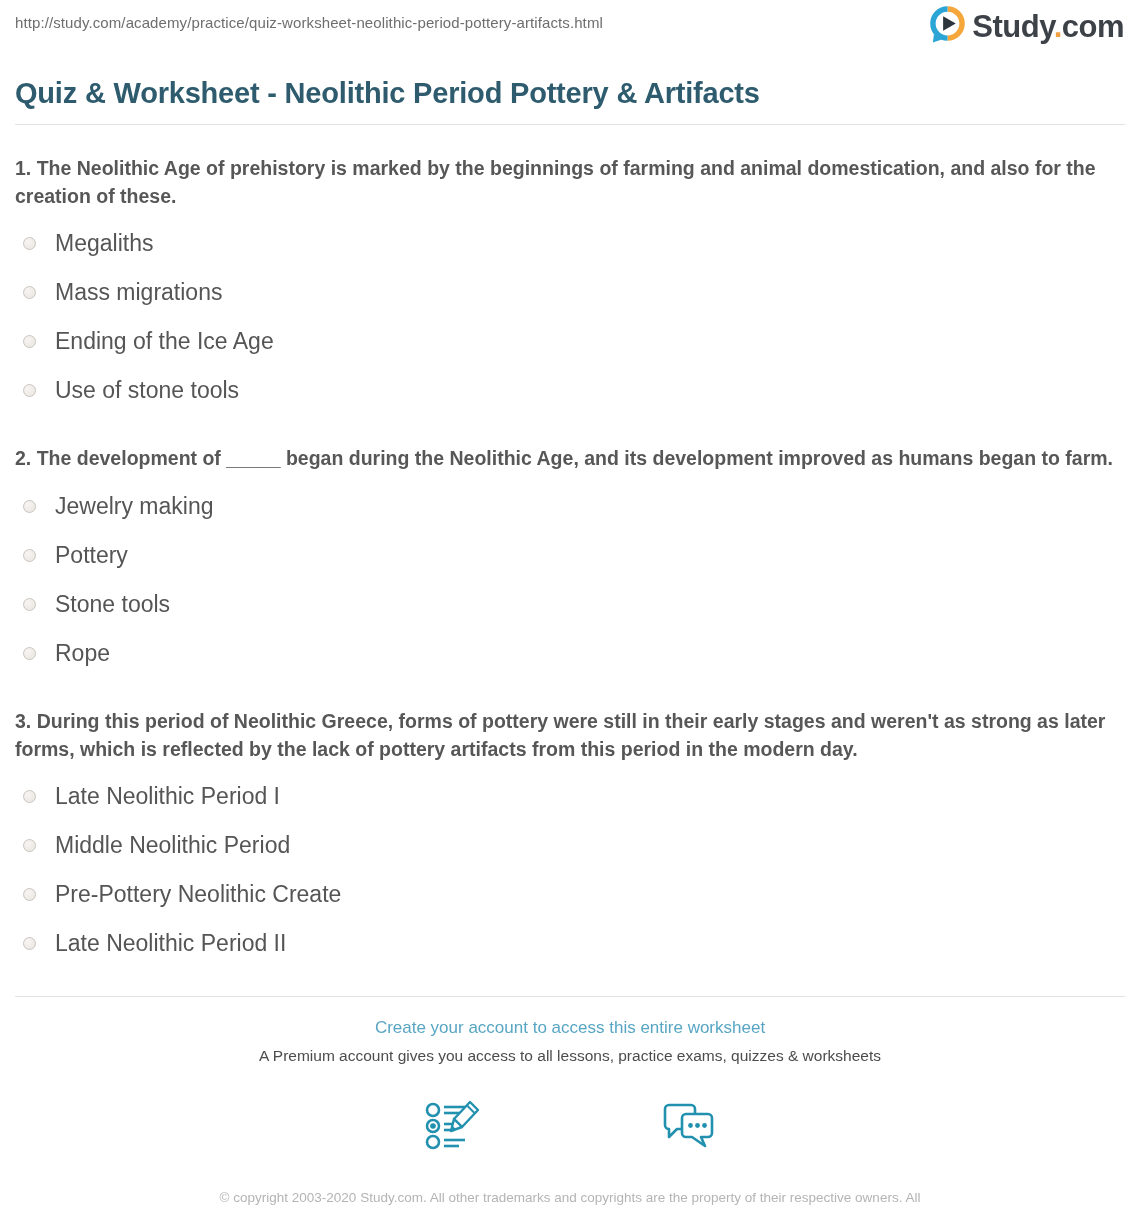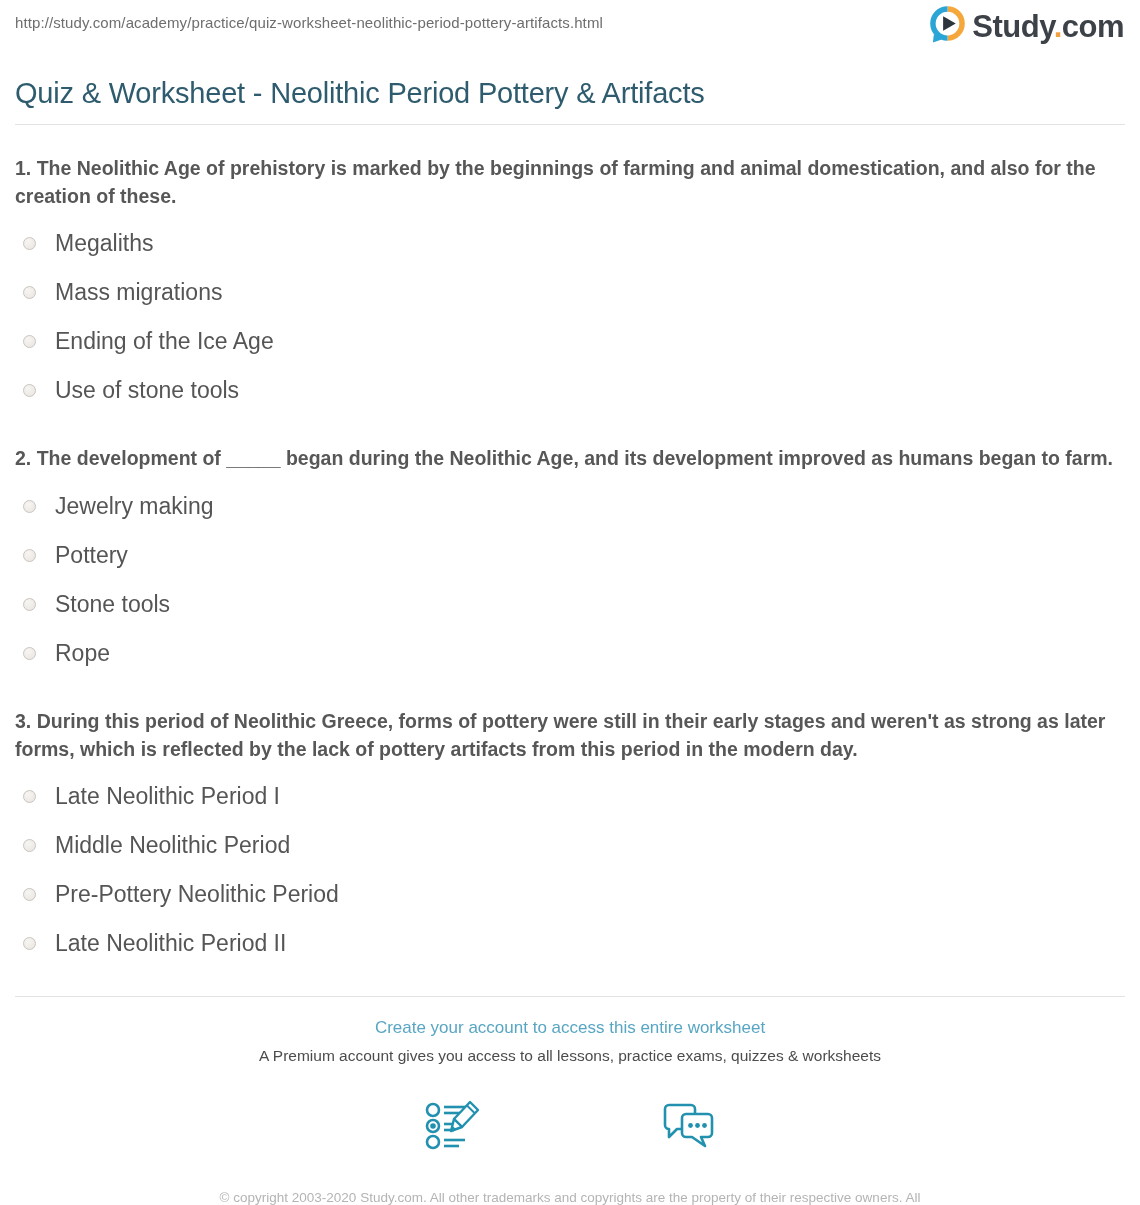--- a/index.html
+++ b/index.html
@@ -8,21 +8,21 @@
   .page { width:1140px; min-height:1205px; position:relative; background:#fff; }
 
   
   .topbar { display:flex; justify-content:space-between; align-items:flex-start; padding:6px 16px 0 15px; height:50px; }
   .url { color:#6e6e6e; font-size:15px; padding-top:8px; letter-spacing:0.1px; }
   .logo { display:flex; align-items:center; gap:7px; cursor:pointer; }
   .logo-text { font-size:31px; font-weight:700; color:#3d4248; letter-spacing:-0.5px; }
   .logo-dot { color:#f1a142; }
 
   
-  .title { color:#2e5c6e; font-size:29px; font-weight:400; margin:27px 15px 0 15px; letter-spacing:-0.2px; }
+  .title { color:#2e5c6e; font-size:29px; font-weight:700; margin:27px 15px 0 15px; letter-spacing:-0.2px; }
   .divider { border:none; border-top:1px solid #e3e3e3; margin:14px 15px 0 15px; }
 
   
   .question { margin:30px 15px 0 15px; color:#575757; font-weight:700; font-size:19.5px; line-height:1.42; max-width:1115px; }
   .options { margin-top:9px; }
   .option { display:flex; align-items:center; padding:11px 0 11px 23px; cursor:pointer; }
   .radio { width:13px; height:13px; border-radius:50%; border:1px solid #c9c4c0;
            background:radial-gradient(circle at 35% 30%, #f7f5f2, #e9e5e0); margin-right:19px; flex:none; }
   .option-label { color:#555555; font-size:23px; }
 
@@ -112,21 +112,21 @@
     <div class="option">
       <span class="radio"></span>
       <span class="option-label">Late Neolithic Period I</span>
     </div>
     <div class="option">
       <span class="radio"></span>
       <span class="option-label">Middle Neolithic Period</span>
     </div>
     <div class="option">
       <span class="radio"></span>
-      <span class="option-label">Pre-Pottery Neolithic Period</span>
+      <span class="option-label">Pre-Pottery Neolithic Create</span>
     </div>
     <div class="option">
       <span class="radio"></span>
       <span class="option-label">Late Neolithic Period II</span>
     </div>
   </div>
 
   <hr class="divider2">
   <div class="cta-heading">Create your account to access this entire worksheet</div>
   <div class="cta-sub">A Premium account gives you access to all lessons, practice exams, quizzes &amp; worksheets</div>

